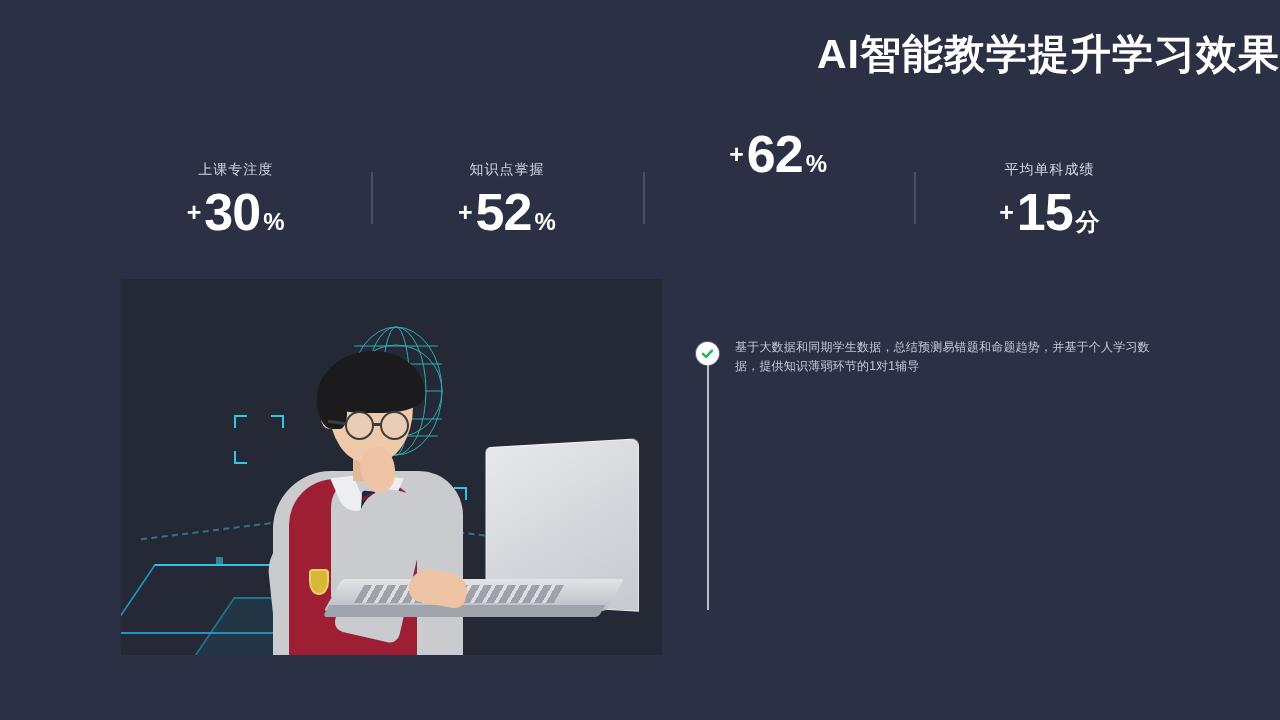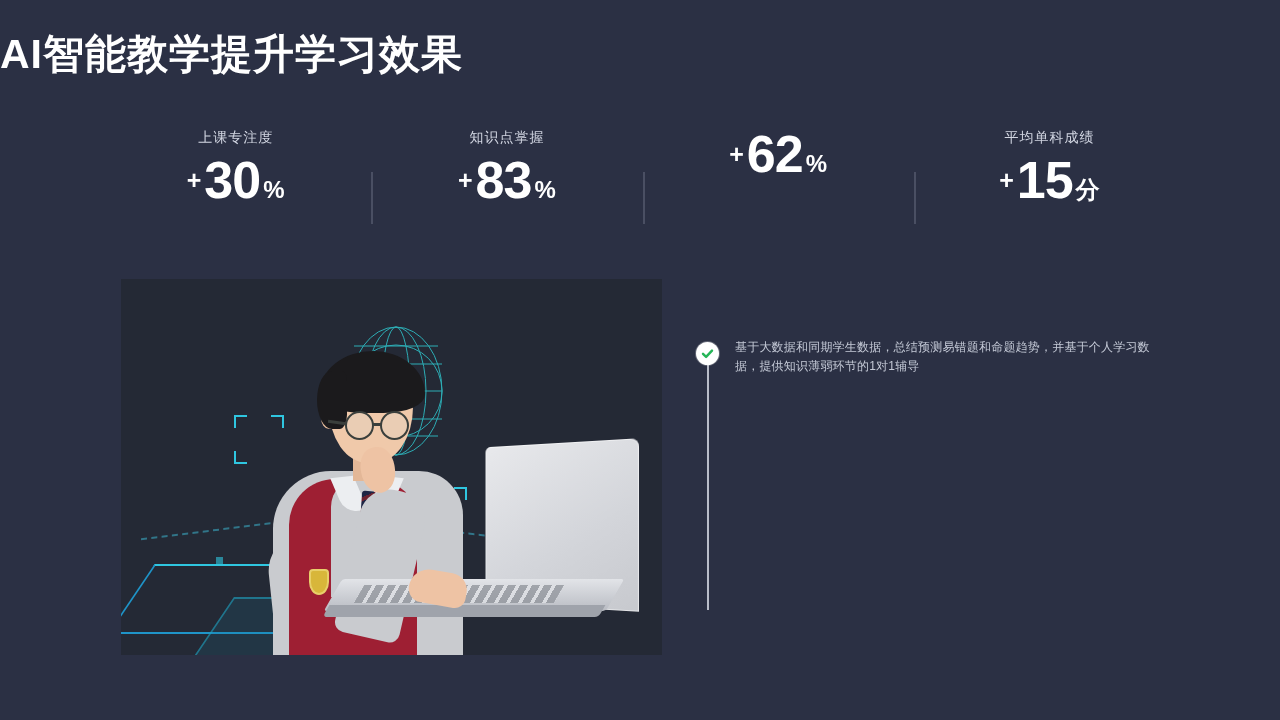--- a/index.html
+++ b/index.html
@@ -12,21 +12,21 @@
   #slide {
     position:relative;
     width:1280px; height:720px;
     background:#2b3044;
   }
 
   
   .page-title {
     position:absolute;
     top:30px; left:0; width:1280px;
-    text-align:left;
+    text-align:right;
     font-size:41px;
     font-weight:700;
     color:#ffffff;
     letter-spacing:1px;
     line-height:1.2;
   }
 
   
   .stats {
     position:absolute;
@@ -39,20 +39,21 @@
     flex:1 1 0;
     text-align:center;
     position:relative;
   }
   .stat-label {
     font-size:14px;
     color:#d2d6e2;
     letter-spacing:1px;
     margin-bottom:6px;
     line-height:1.4;
+    margin-top:32px;
   }
   .stat-value {
     display:flex;
     align-items:baseline;
     justify-content:center;
     color:#ffffff;
     font-weight:700;
     line-height:1;
   }
   .stat-plus { font-size:25px; font-weight:700; margin-right:3px; position:relative; top:-9px; }
@@ -317,21 +318,21 @@
         <span class="stat-num">30</span>
         <span class="stat-unit">%</span>
       </div>
       <div class="stat-divider"></div>
     </div>
 
     <div class="stat">
       <div class="stat-label">知识点掌握</div>
       <div class="stat-value">
         <span class="stat-plus">+</span>
-        <span class="stat-num">83</span>
+        <span class="stat-num">52</span>
         <span class="stat-unit">%</span>
       </div>
       <div class="stat-divider"></div>
     </div>
 
     <div class="stat">
       <div class="stat-value">
         <span class="stat-plus">+</span>
         <span class="stat-num">62</span>
         <span class="stat-unit">%</span>

